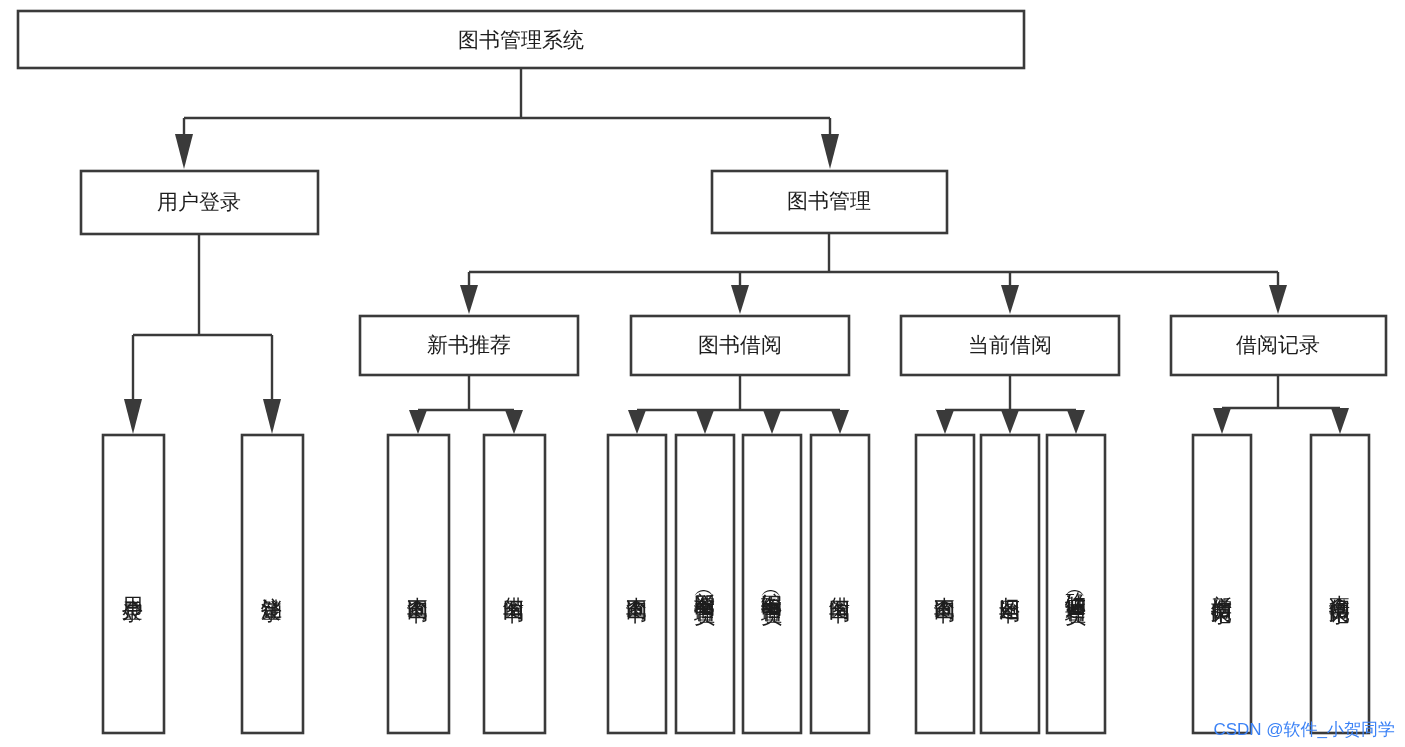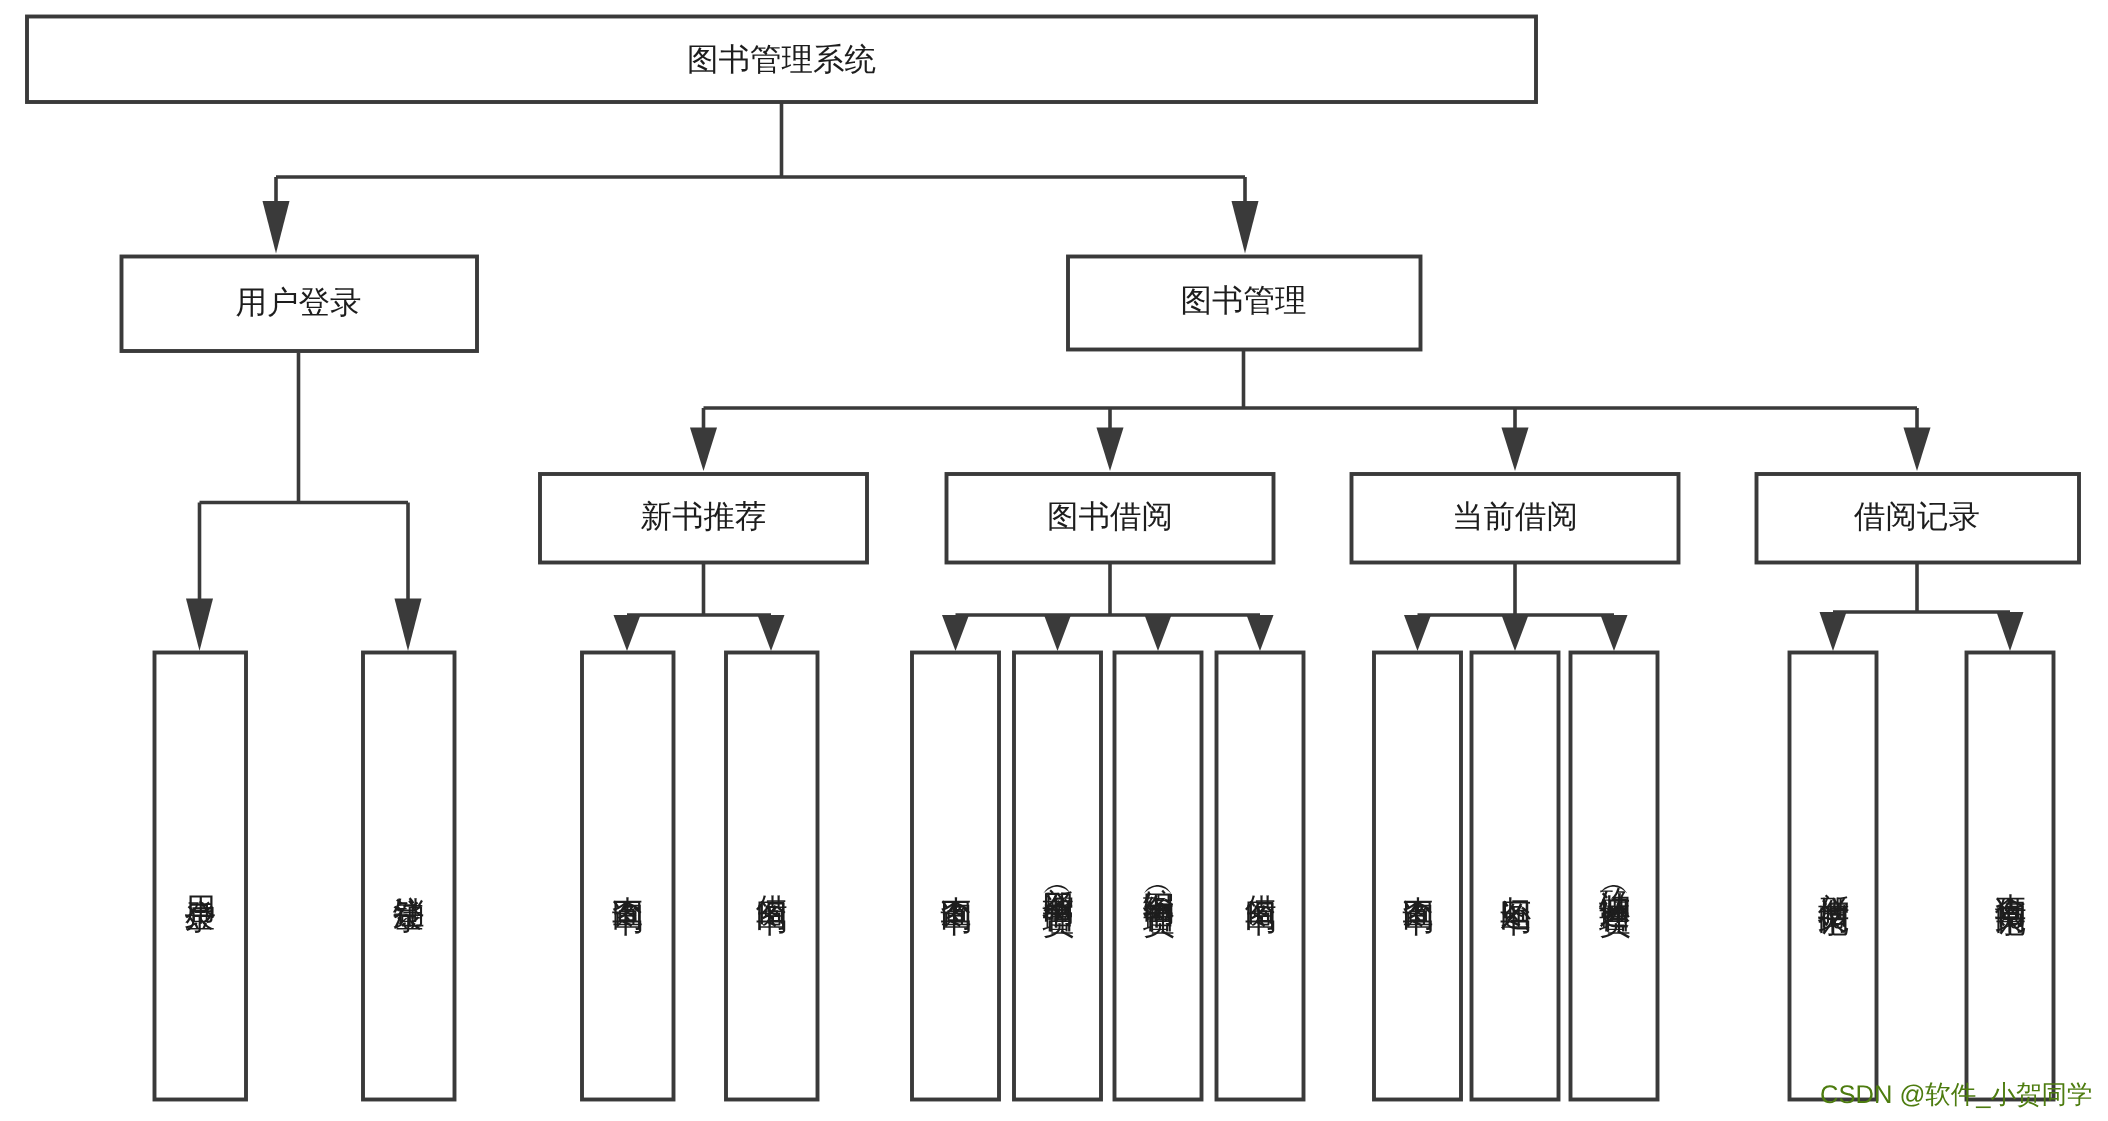--- a/index.html
+++ b/index.html
@@ -54,21 +54,21 @@
     text-orientation: upright;
     text-anchor: middle;
     letter-spacing: 2px;
   }
   .watermark {
     position: absolute;
     right: 10px;
     bottom: 6px;
     font-family: "Liberation Sans", "DejaVu Sans", sans-serif;
     font-size: 17px;
-    color: #4d7c0f;
+    color: #3b82f6;
     white-space: nowrap;
     pointer-events: none;
   }
 </style>
 </head>
 <body>
 
 <div id="diagram-root">
 
   <svg class="diagram-canvas" viewBox="0 0 1405 747" xmlns="http://www.w3.org/2000/svg">

